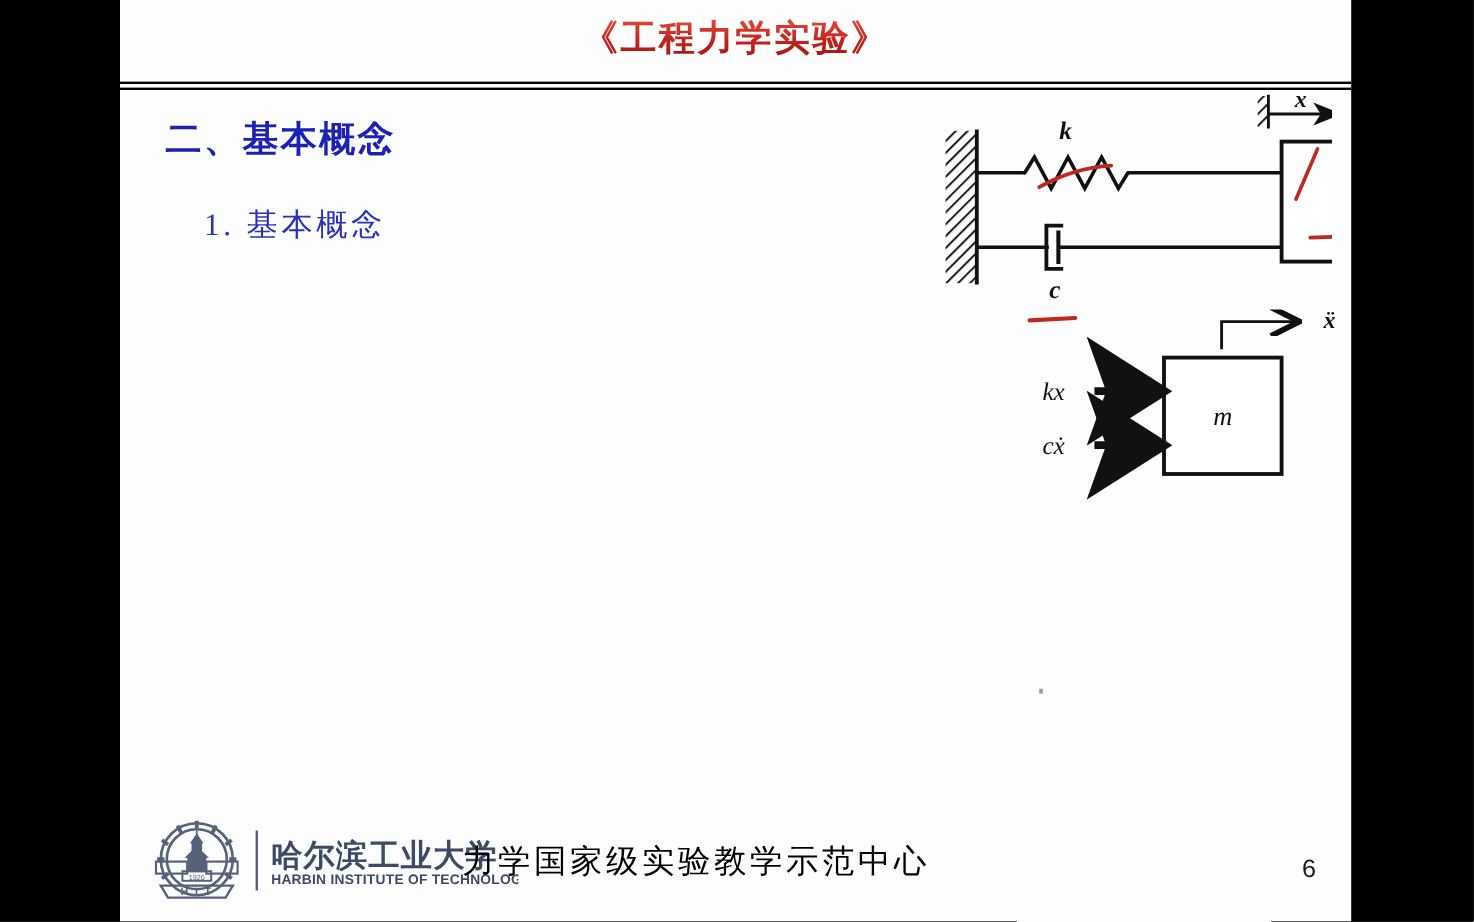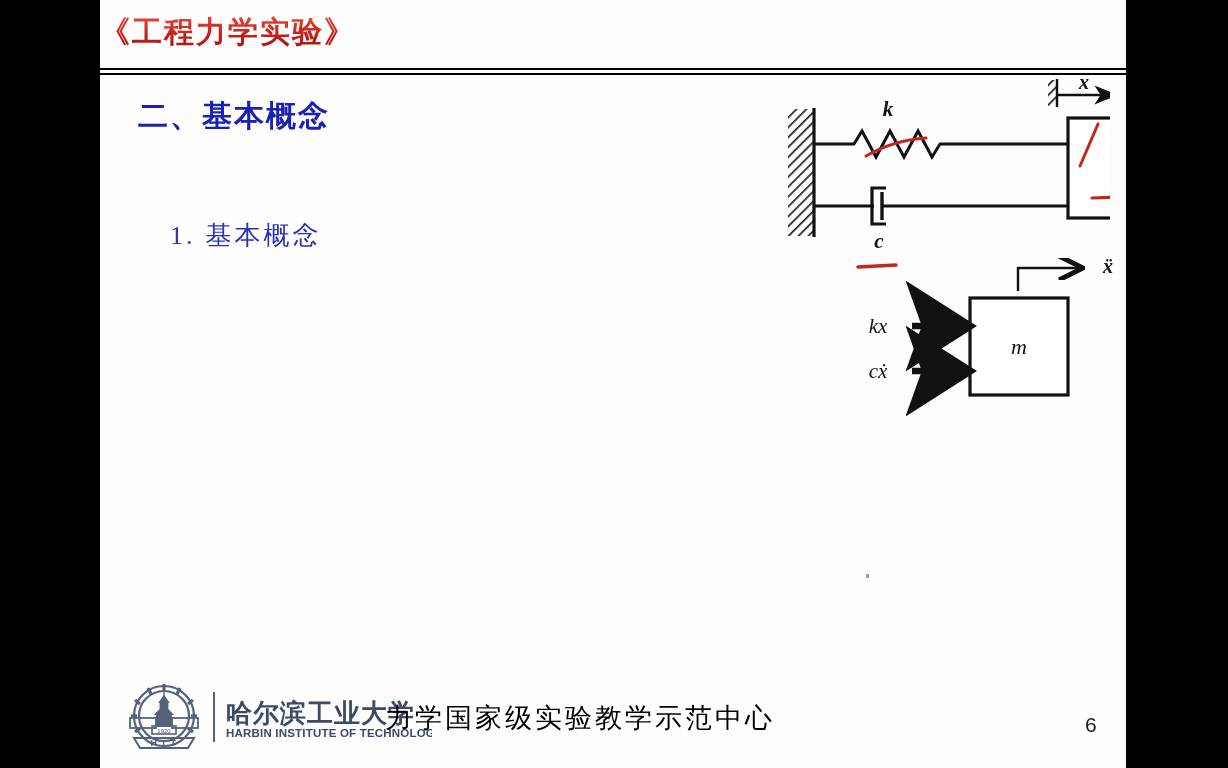--- a/index.html
+++ b/index.html
@@ -32,21 +32,21 @@
     background: #fdfdfd;
     overflow: hidden;
   }
 
   
   .slide-title {
     position: absolute;
     left: 0;
     top: 12px;
     width: 1026px;
-    text-align: left;
+    text-align: center;
     font-family: Liberation Sans, sans-serif;
     font-weight: bold;
     font-size: 30px;
     letter-spacing: 2px;
     color: #d22a1e;
     background: linear-gradient(180deg, #e8503d 0%, #c4201a 55%, #9c1410 100%);
     -webkit-background-clip: text;
     background-clip: text;
     -webkit-text-fill-color: transparent;
   }
@@ -80,21 +80,20 @@
     color: #1a21b4;
   }
   .subitem {
     position: absolute;
     left: 70px;
     top: 170px;
     font-family: "Liberation Serif", "DejaVu Serif", serif;
     font-size: 26px;
     letter-spacing: 3px;
     color: #2b31b8;
-    margin-top: 48px;
   }
   .subitem .num {
     font-family: "Liberation Serif", "DejaVu Serif", serif;
     margin-right: 10px;
   }
 
   
   .figure {
     position: absolute;
   }

